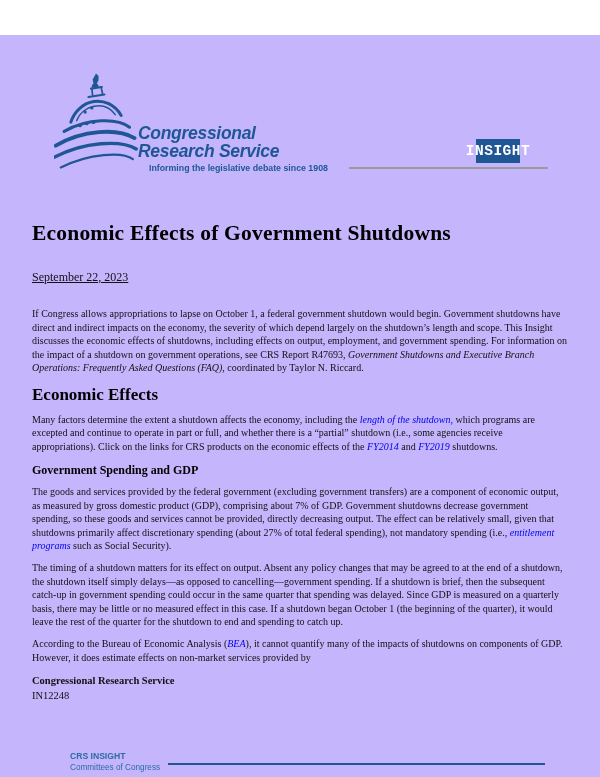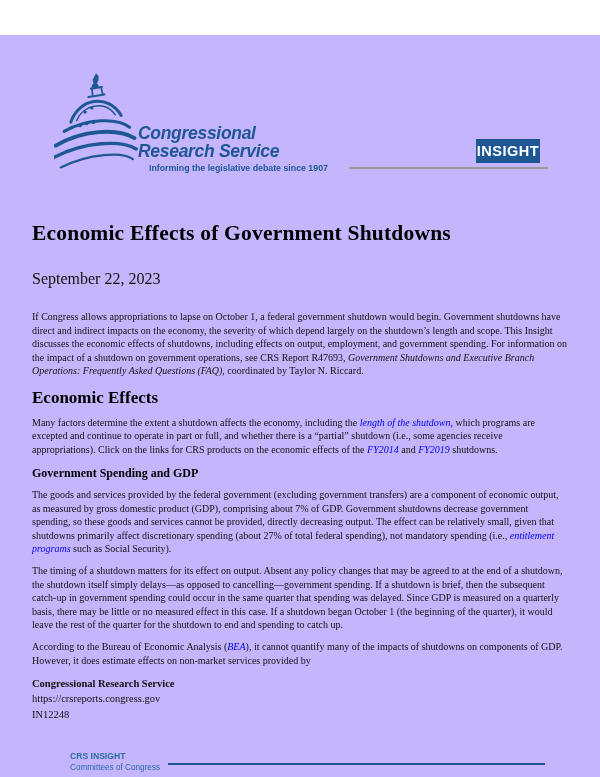--- a/index.html
+++ b/index.html
@@ -24,30 +24,30 @@
     color:#1f5795; letter-spacing:-0.3px;
   }
   .tagline {
     font-family:"Liberation Sans", sans-serif;
     font-weight:bold; font-size:8.8px;
     color:#1f5795; margin-top:3px; padding-left:11px;
     white-space:nowrap;
   }
   .header-rule { position:absolute; left:349px; top:132px; width:199px; height:2px; background:#9b9b9b; }
   .insight-badge {
-    position:absolute; left:476px; top:104px; width:64px; height:24px;
+    position:absolute; left:476px; top:104px; width:44px; height:24px;
     background:#1f5795; color:#ffffff;
-    font-family:Liberation Sans, sans-serif; font-weight:bold;
+    font-family:Liberation Mono, monospace; font-weight:bold;
     font-size:14.5px; letter-spacing:0.5px;
     display:flex; align-items:center; justify-content:center;
   }
   
   .main { position:absolute; top:155px; left:0; width:600px; padding:0 32px; }
   h1.doc-title { font-size:21.5px; font-weight:bold; letter-spacing:0.2px; margin-top:31px; color:#000; }
-  .doc-date { font-size:16px; margin-top:24px; margin-bottom:22px; }
+  .doc-date { font-size:12px; margin-top:24px; margin-bottom:22px;text-decoration:underline; }
   p.body-p { font-size:10px; line-height:13.5px; margin:0 0 8.5px 0; text-align:left; }
   h2.sec-h { font-size:17px; font-weight:bold; margin:10px 0 8px 0; color:#000; }
   h3.sub-h { font-size:12px; font-weight:bold; margin:10px 0 7px 0; color:#000; }
   a.link { color:#0000ee; text-decoration:none; cursor:pointer;font-style:italic; }
   em.report-title { font-style:italic; }
   
   .footer-right { font-size:10.5px; line-height:15.5px; margin-top:8px; }
   .footer-right .org { font-weight:bold; }
   .footer-left {
     position:absolute; left:70px; top:716px; width:475px;
@@ -88,21 +88,21 @@
 
           <path d="M2 89 C34 70 76 68 96 80" stroke-width="4.6"></path>
           <path d="M0 103 C36 84 80 82 98 93" stroke-width="4"></path>
           <path d="M8 115 C42 98 82 96 94 105" stroke-width="2.6"></path>
         </g>
       </svg>
     </div>
     <div class="logo-text">
       <div class="logo-line">Congressional</div>
       <div class="logo-line">Research Service</div>
-      <div class="tagline">Informing the legislative debate since 1907</div>
+      <div class="tagline">Informing the legislative debate since 1908</div>
     </div>
     <div class="header-rule"></div>
     <div class="insight-badge">INSIGHT</div>
   </div>
 
   <div class="main">
     <h1 class="doc-title">Economic Effects of Government Shutdowns</h1>
     <div class="doc-date">September 22, 2023</div>
 
     <p class="body-p"><span>If Congress allows appropriations to lapse on October 1, a federal government shutdown would begin. Government shutdowns have direct and indirect impacts on the economy, the severity of which depend largely on the shutdown’s length and scope. This Insight discusses the economic effects of shutdowns, including effects on output, employment, and government spending. For information on the impact of a shutdown on government operations, see CRS Report R47693, </span><em class="report-title">Government Shutdowns and Executive Branch Operations: Frequently Asked Questions (FAQ)</em><span>, coordinated by Taylor N. Riccard.</span></p>
@@ -114,21 +114,20 @@
     <h3 class="sub-h">Government Spending and GDP</h3>
 
     <p class="body-p"><span>The goods and services provided by the federal government (excluding government transfers) are a component of economic output, as measured by gross domestic product (GDP), comprising about 7% of GDP. Government shutdowns decrease government spending, so these goods and services cannot be provided, directly decreasing output. The effect can be relatively small, given that shutdowns primarily affect discretionary spending (about 27% of total federal spending), not mandatory spending (i.e., </span><a class="link">entitlement programs</a><span> such as Social Security).</span></p>
 
     <p class="body-p">The timing of a shutdown matters for its effect on output. Absent any policy changes that may be agreed to at the end of a shutdown, the shutdown itself simply delays—as opposed to cancelling—government spending. If a shutdown is brief, then the subsequent catch-up in government spending could occur in the same quarter that spending was delayed. Since GDP is measured on a quarterly basis, there may be little or no measured effect in this case. If a shutdown began October 1 (the beginning of the quarter), it would leave the rest of the quarter for the shutdown to end and spending to catch up.</p>
 
     <p class="body-p"><span>According to the Bureau of Economic Analysis (</span><a class="link">BEA</a><span>), it cannot quantify many of the impacts of shutdowns on components of GDP. However, it does estimate effects on non-market services provided by</span></p>
 
     <div class="footer-right">
       <div class="org">Congressional Research Service</div>
-      <div>https://crsreports.congress.gov</div>
       <div>IN12248</div>
     </div>
   </div>
 
   <div class="footer-left">
     <div class="brand">CRS INSIGHT</div>
     <div class="committees-row">
       <span>Committees of Congress</span>
       <span class="blue-rule"></span>
     </div>

